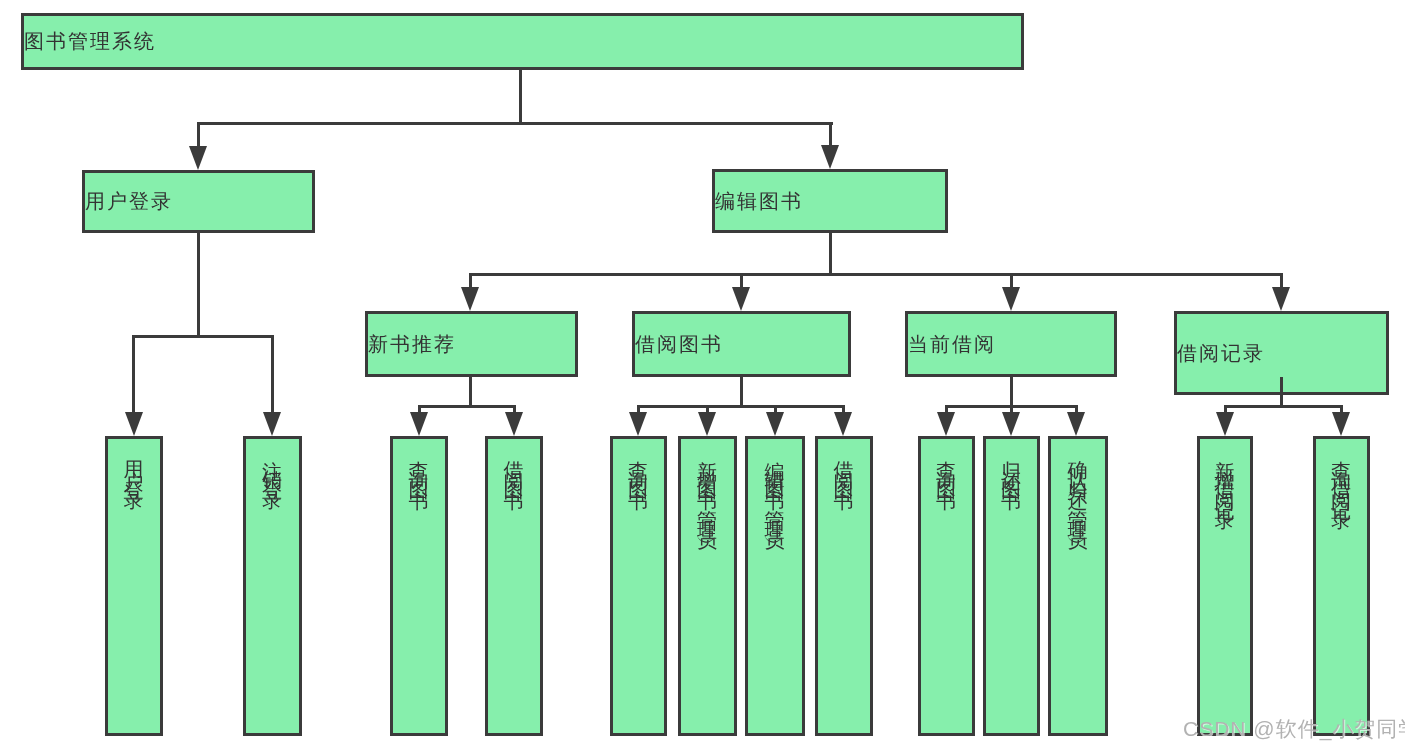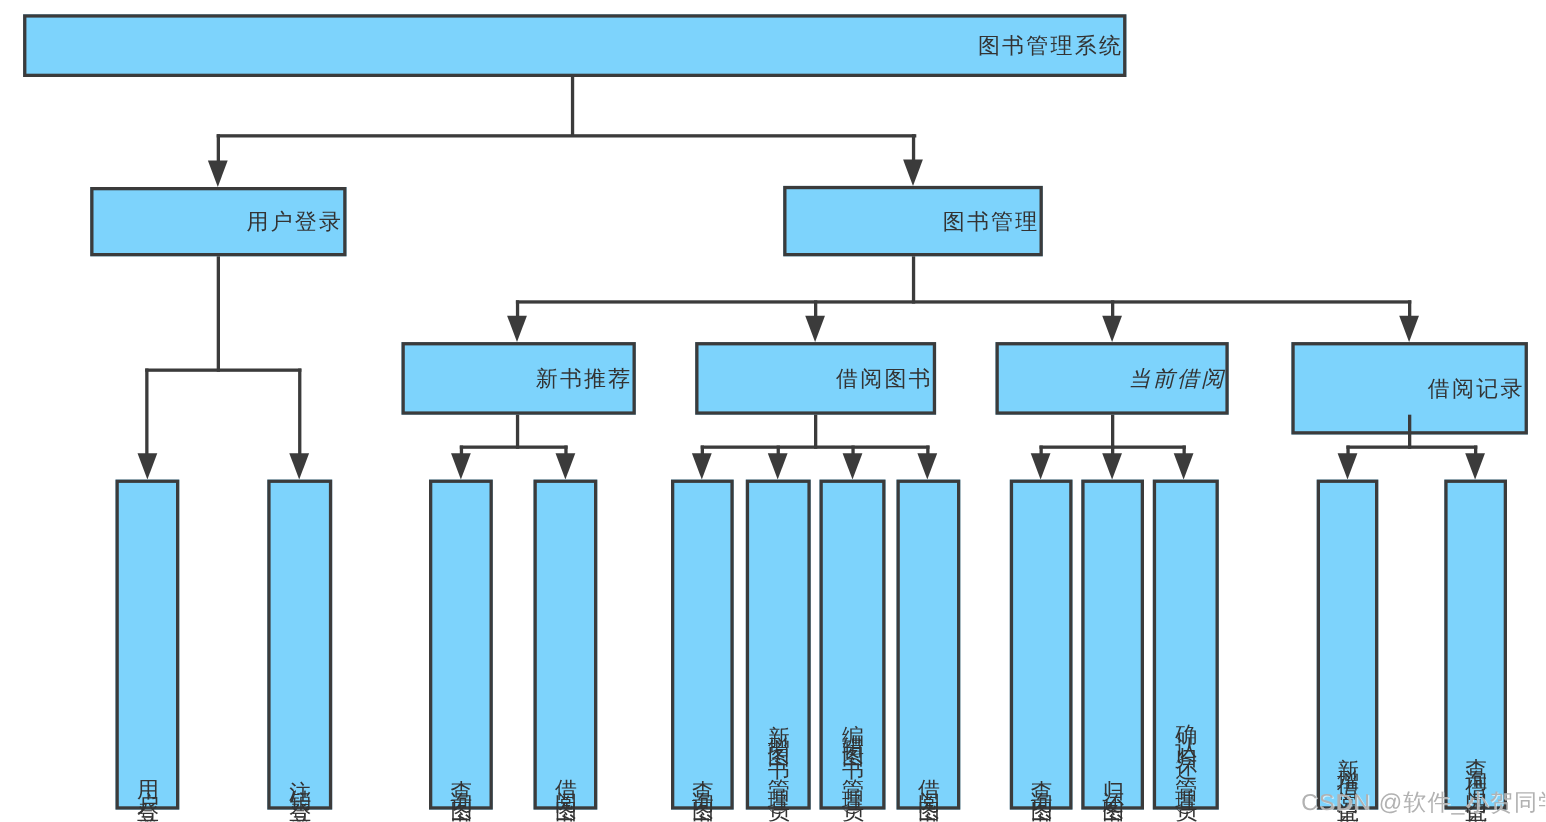--- a/index.html
+++ b/index.html
@@ -13,24 +13,24 @@
     width:1405px;height:747px;
     background:var(--bg);
     font-family:"Liberation Sans","DejaVu Sans",sans-serif;
     color:var(--text);
     overflow:hidden;
   }
   .node{
     position:absolute;
     box-sizing:border-box;
     border:3px solid var(--line);
-    background:#7dd3fc;
+    background:#86efac;
     display:flex;
     align-items:center;
-    justify-content:flex-end;
+    justify-content:flex-start;
     text-align:center;
     font-size:20px;
     letter-spacing:2px;
     color:var(--text);
   }
   .vnode{
     writing-mode:vertical-rl;
     text-orientation:mixed;
     font-size:20px;
     letter-spacing:10px;
@@ -69,21 +69,21 @@
   <div class="hline" style="left:197px;top:122px;width:636px;"></div>
   <div class="vline" style="left:197px;top:122px;height:28px;"></div>
   <div class="arrowhead" style="left:189px;top:146px;"></div>
   <div class="vline" style="left:829px;top:122px;height:28px;"></div>
   <div class="arrowhead" style="left:821px;top:145px;"></div>
 
   <div class="node" style="left:82px;top:170px;width:233px;height:63px;">
     <span>用户登录</span>
   </div>
   <div class="node" style="left:712px;top:169px;width:236px;height:64px;">
-    <span>图书管理</span>
+    <span>编辑图书</span>
   </div>
 
   <div class="vline" style="left:197px;top:233px;height:105px;"></div>
   <div class="hline" style="left:132px;top:335px;width:142px;"></div>
   <div class="vline" style="left:132px;top:335px;height:79px;"></div>
   <div class="arrowhead" style="left:125px;top:412px;"></div>
   <div class="vline" style="left:271px;top:335px;height:79px;"></div>
   <div class="arrowhead" style="left:263px;top:412px;"></div>
 
   <div class="vline" style="left:829px;top:233px;height:43px;"></div>
@@ -96,21 +96,21 @@
   <div class="arrowhead" style="left:1002px;top:287px;"></div>
   <div class="vline" style="left:1280px;top:273px;height:16px;"></div>
   <div class="arrowhead" style="left:1272px;top:287px;"></div>
 
   <div class="node" style="left:365px;top:311px;width:213px;height:66px;">
     <span>新书推荐</span>
   </div>
   <div class="node" style="left:632px;top:311px;width:219px;height:66px;">
     <span>借阅图书</span>
   </div>
-  <div class="node" style="left:905px;top:311px;width:212px;height:66px;font-style:italic;">
+  <div class="node" style="left:905px;top:311px;width:212px;height:66px;">
     <span>当前借阅</span>
   </div>
   <div class="node" style="left:1174px;top:311px;width:215px;height:84px;">
     <span>借阅记录</span>
   </div>
 
   <div class="vline" style="left:469px;top:377px;height:31px;"></div>
   <div class="hline" style="left:418px;top:405px;width:98px;"></div>
   <div class="vline" style="left:418px;top:405px;height:9px;"></div>
   <div class="arrowhead" style="left:410px;top:412px;"></div>

